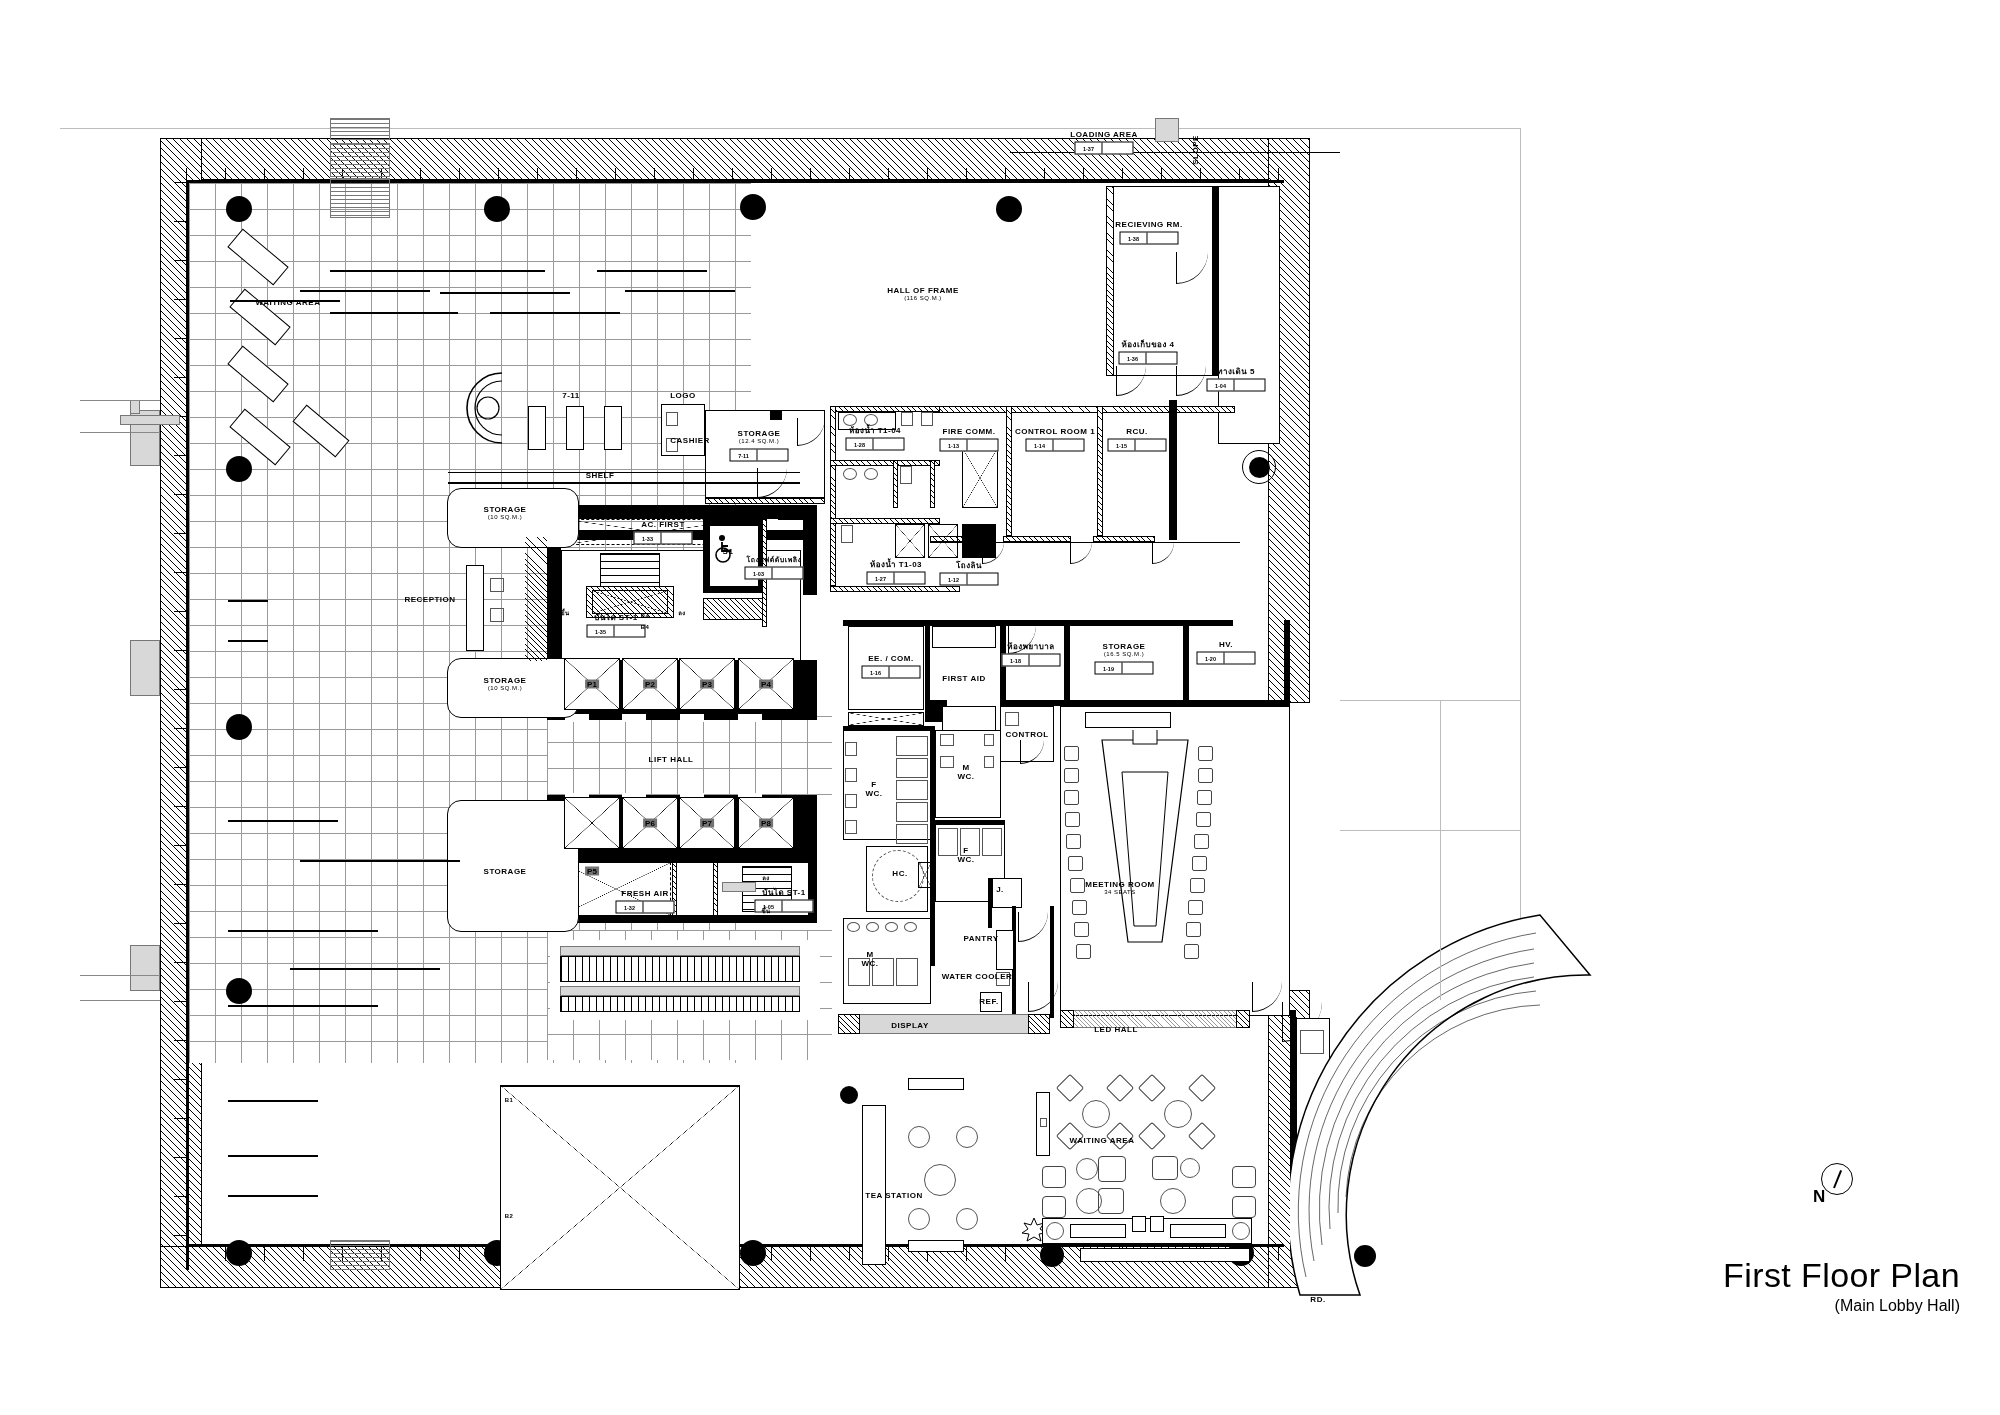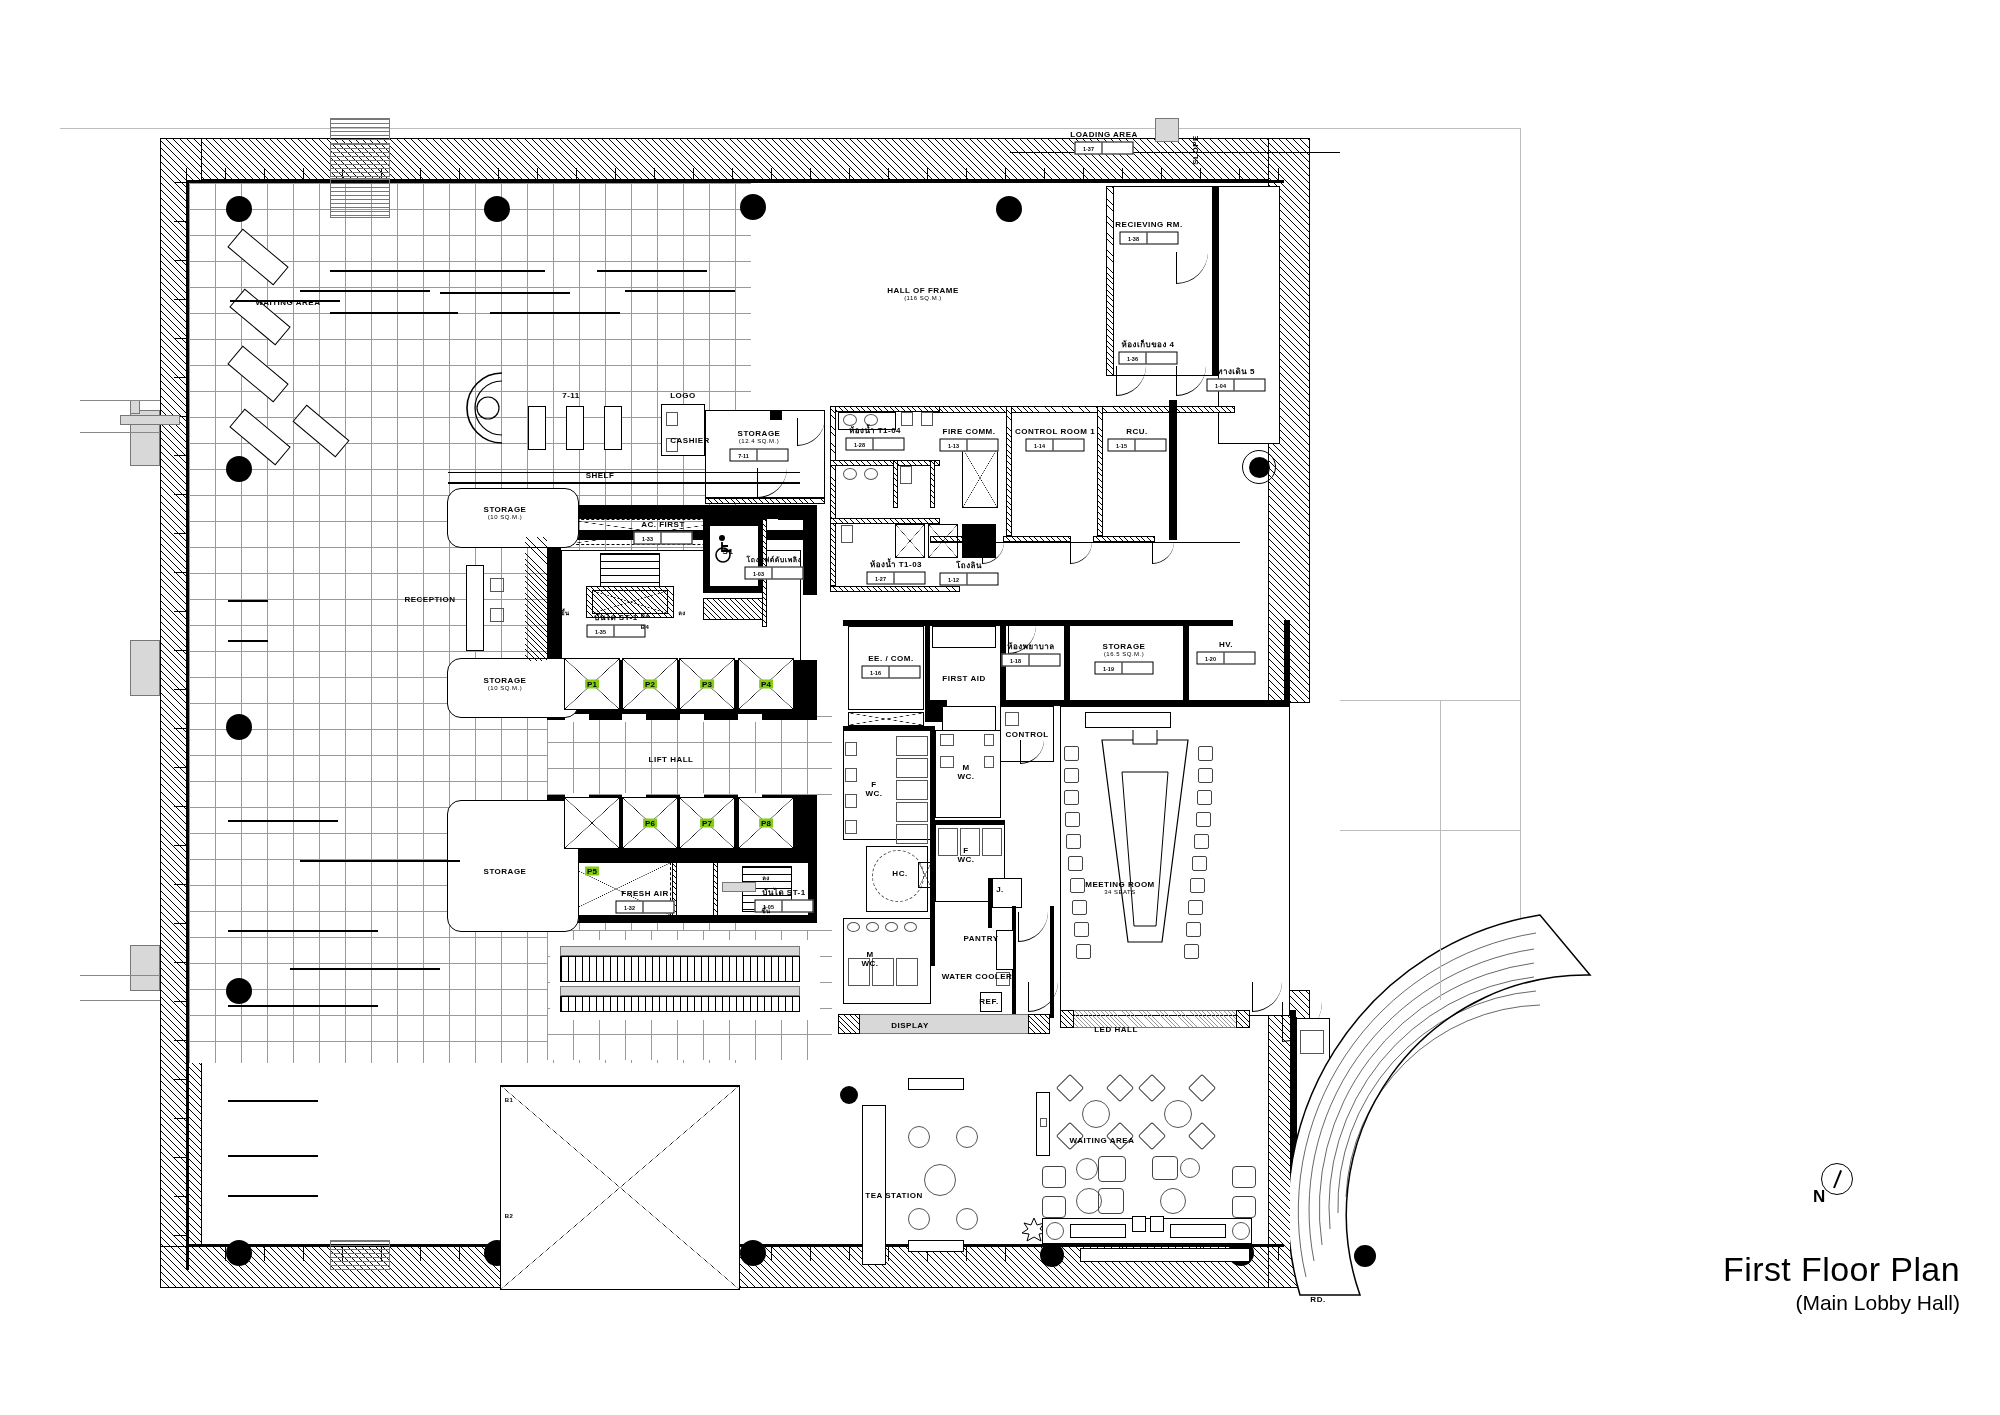--- a/index.html
+++ b/index.html
@@ -50,21 +50,21 @@
       repeating-linear-gradient(to right,#9a9a9a 0 0.6px,transparent 0.6px 26px),
       repeating-linear-gradient(to bottom,#9a9a9a 0 0.6px,transparent 0.6px 26px);
     background-color:#fff;}
 
   
   .lift{position:absolute;border:1px solid #000;background:#fff;box-sizing:border-box;}
   .lift:before,.lift:after{content:"";position:absolute;left:0;top:0;width:100%;height:100%;}
   .lift:before{background:linear-gradient(to top right,transparent calc(50% - .5px),#000 50%,transparent calc(50% + .5px));}
   .lift:after{background:linear-gradient(to bottom right,transparent calc(50% - .5px),#000 50%,transparent calc(50% + .5px));}
   .liftlbl{position:absolute;transform:translate(-50%,-50%);font-size:8px;font-weight:bold;
-           background:#84cc16;padding:0 2px;z-index:3;}
+           background:#737373;padding:0 2px;z-index:3;}
 
   .xbox{position:absolute;border:1px solid #000;box-sizing:border-box;}
   .xbox:before,.xbox:after{content:"";position:absolute;left:0;top:0;width:100%;height:100%;}
   .xbox:before{background:linear-gradient(to top right,transparent calc(50% - .4px),#000 50%,transparent calc(50% + .4px));}
   .xbox:after{background:linear-gradient(to bottom right,transparent calc(50% - .4px),#000 50%,transparent calc(50% + .4px));}
 
   .dashbox{position:absolute;border:1px dashed #000;box-sizing:border-box;}
 
   
   .door{position:absolute;border:1px solid #000;border-radius:0 0 100% 0;
@@ -79,21 +79,21 @@
   .stairs{position:absolute;
     background-image:repeating-linear-gradient(to bottom,#000 0 0.6px,transparent 0.6px 7px);
     border:1px solid #000;box-sizing:border-box;background-color:#fff;}
   .stairsH{position:absolute;
     background-image:repeating-linear-gradient(to right,#000 0 0.6px,transparent 0.6px 7px);
     border:1px solid #000;box-sizing:border-box;background-color:#fff;}
 
   
   #title{position:absolute;right:40px;bottom:100px;text-align:right;}
   #title .t{font-size:34px;font-weight:normal;letter-spacing:.4px;}
-  #title .s{font-size:21px;margin-top:2px;}
+  #title .s{font-size:16px;margin-top:2px;}
   #north{position:absolute;right:145px;bottom:210px;width:42px;height:42px;}
   #north .nring{position:absolute;left:8px;top:0;width:32px;height:32px;
                 border:1.6px solid #000;border-radius:50%;box-sizing:border-box;}
   #north .nlet{position:absolute;left:0;top:24px;font-size:17px;font-weight:bold;}
   #north .nneedle{position:absolute;left:20px;top:6px;width:2px;height:19px;background:#000;
                   transform:rotate(22deg);transform-origin:bottom center;}
 </style>
 </head>
 <body>
 

